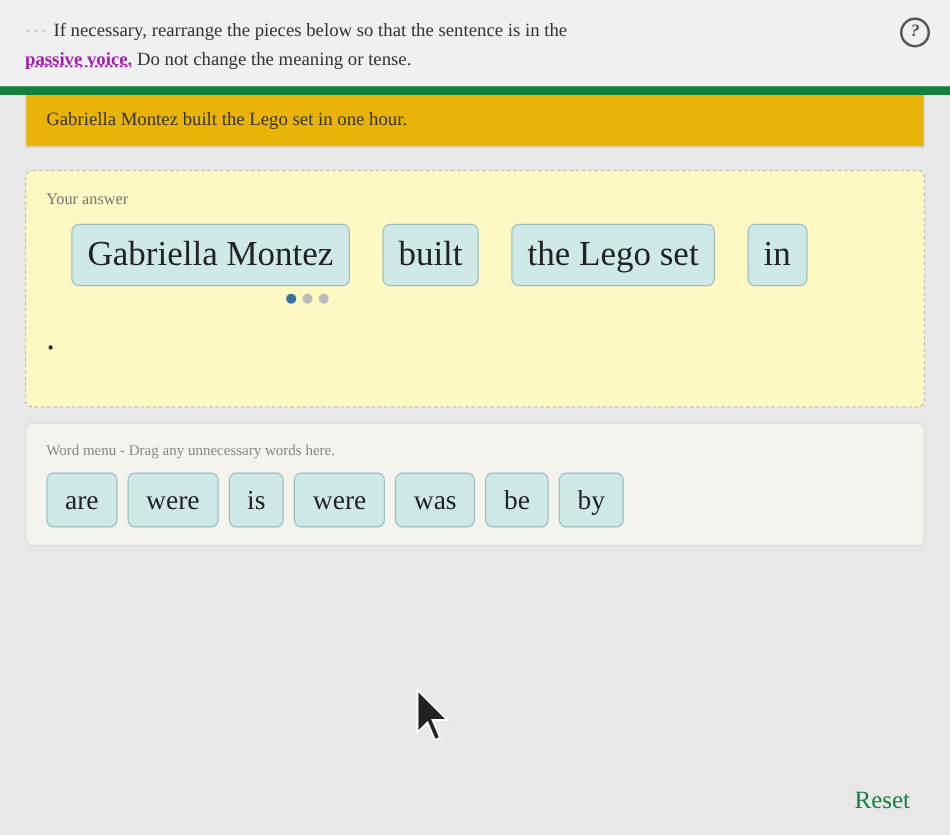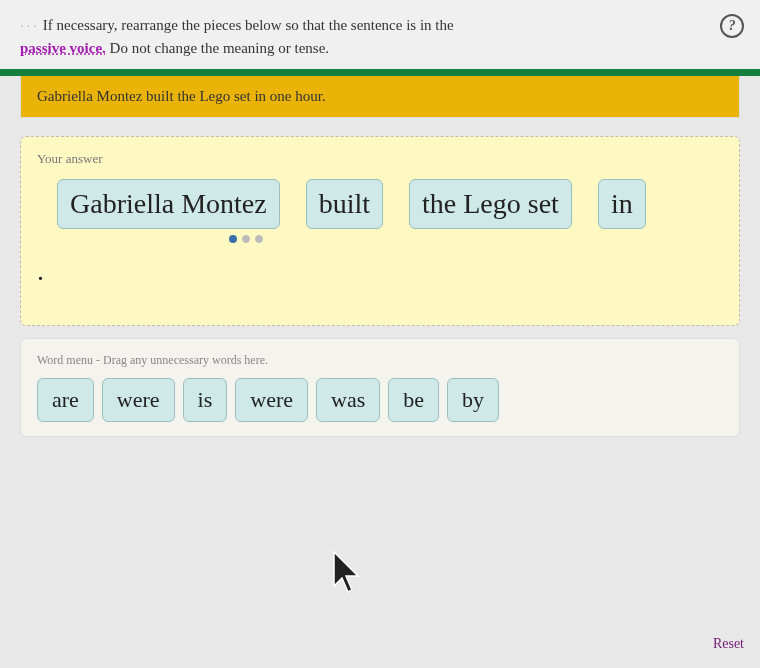--- a/index.html
+++ b/index.html
@@ -150,23 +150,23 @@
       border-radius: 6px;
       padding: 8px 14px;
       font-size: 22px;
       color: #222;
       cursor: grab;
     }
 
     .reset-btn {
       position: absolute;
       bottom: 16px;
-      right: 16px;
-      color: #701a75;
-      font-size: 14px;
+      right: 32px;
+      color: #15803d;
+      font-size: 20px;
       cursor: pointer;
       background: none;
       border: none;
       font-family: Georgia, serif;
     }
 
     
     .cursor-arrow {
       position: absolute;
       bottom: 118px;

